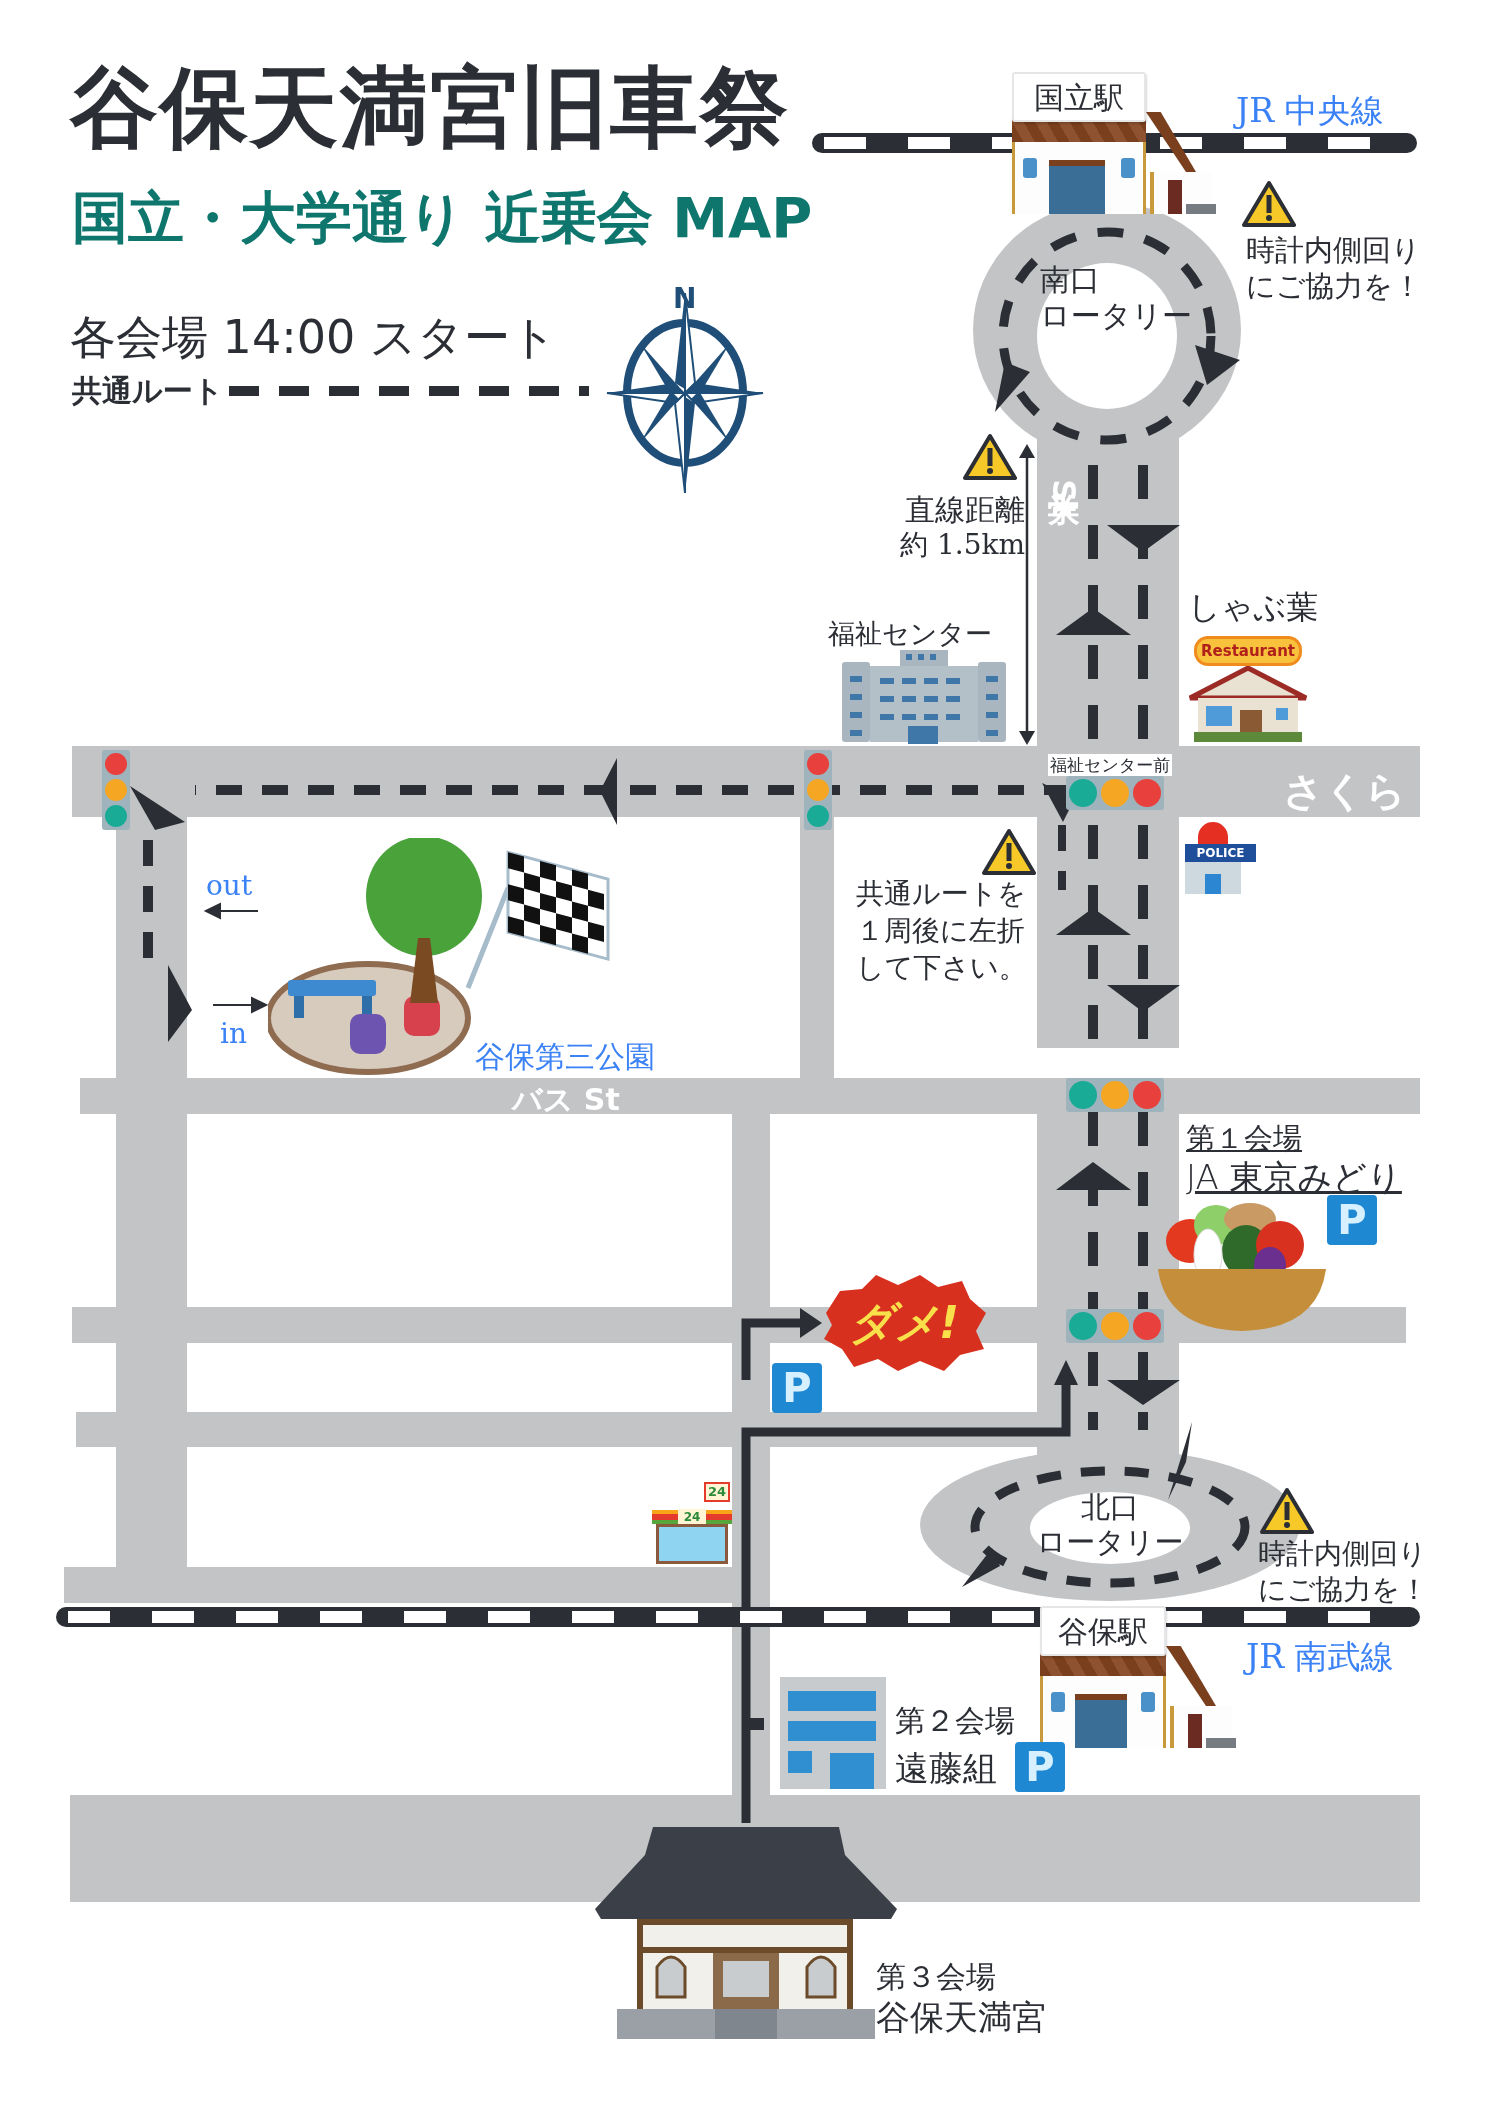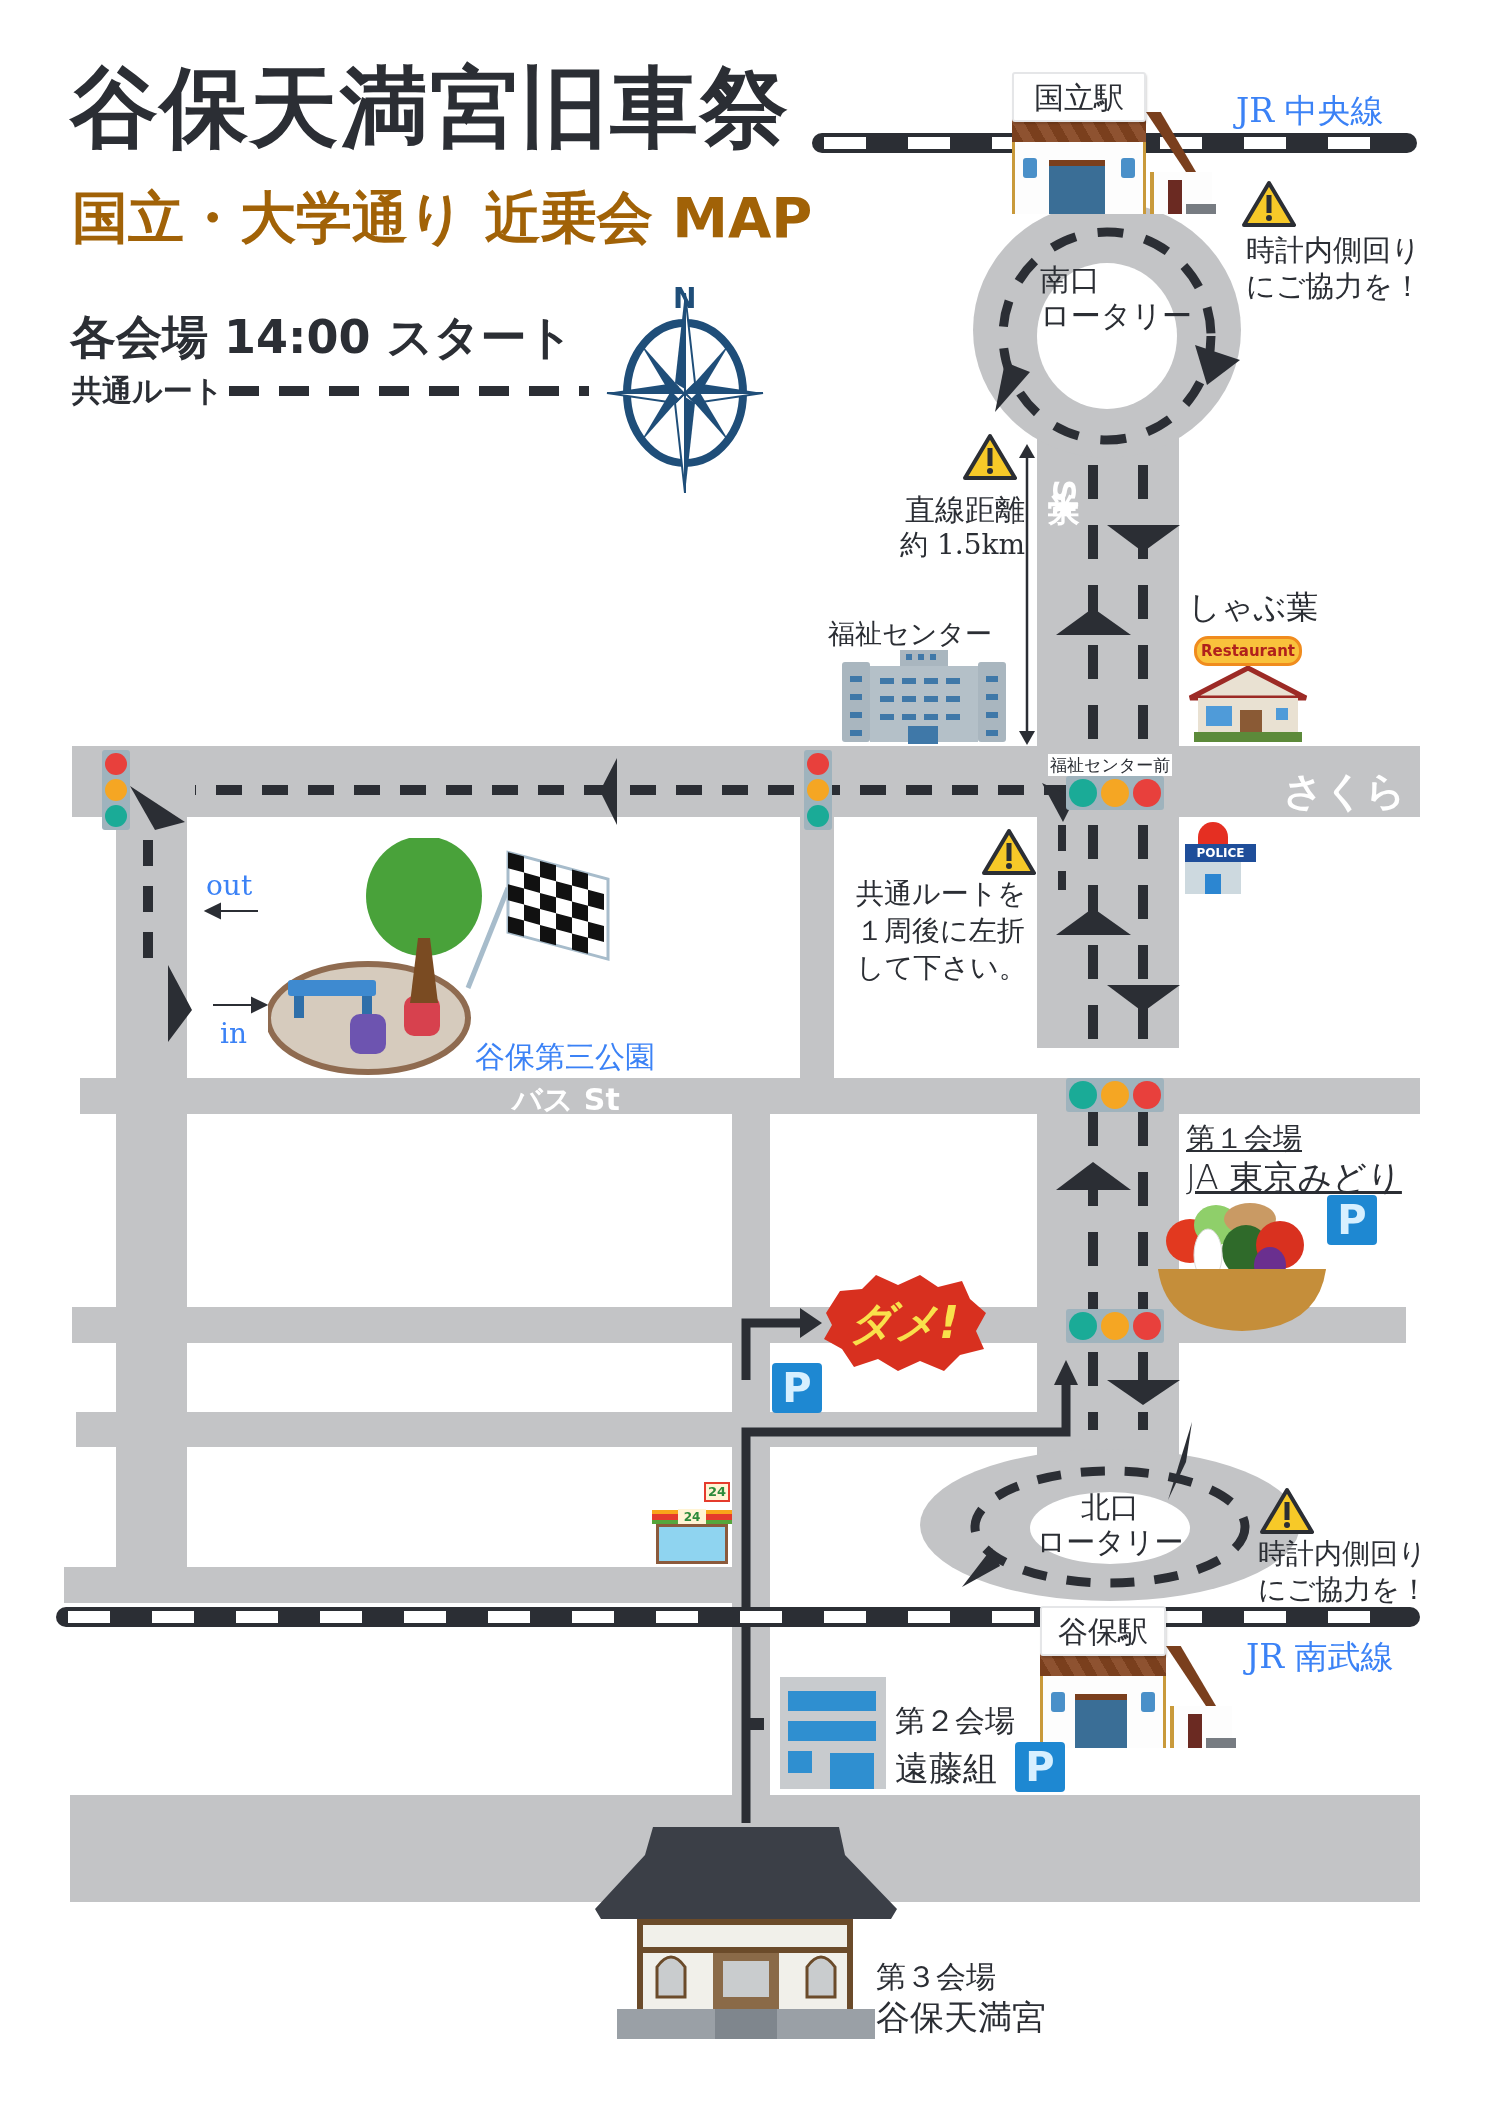--- a/index.html
+++ b/index.html
@@ -1,22 +1,22 @@
 <!DOCTYPE html>
 <html><head>
 <meta charset="utf-8">
 <style>
   * { box-sizing: border-box; margin: 0; padding: 0; }
   html, body { width: 1492px; height: 2110px; background: #ffffff; overflow: hidden; }
   body { position: relative; font-family: "DejaVu Sans", "Liberation Sans", sans-serif; color: #2b2e34; }
   .abs { position: absolute; }
   .road { position: absolute; background: #c3c4c6; }
   .title { position: absolute; left: 70px; top: 64px; font-size: 88px; font-weight: bold; letter-spacing: 2px; color: #2b2e34; white-space: nowrap; line-height: 1; }
-  .subtitle { position: absolute; left: 72px; top: 190px; font-size: 56px; font-weight: bold; color: #a16207; white-space: nowrap; line-height: 1; }
-  .start { position: absolute; left: 70px; top: 314px; font-size: 46px; font-weight: bold; white-space: nowrap; line-height: 1; }
+  .subtitle { position: absolute; left: 72px; top: 190px; font-size: 56px; font-weight: bold; color: #0f766e; white-space: nowrap; line-height: 1; }
+  .start { position: absolute; left: 70px; top: 314px; font-size: 46px; font-weight: normal; white-space: nowrap; line-height: 1; }
   .route-legend { position: absolute; left: 72px; top: 376px; font-size: 30px; font-weight: bold; white-space: nowrap; line-height: 1; display: flex; align-items: center; }
   .legend-dash { display: inline-block; width: 360px; height: 10px; margin-left: 6px;
     background: repeating-linear-gradient(90deg, #2b2e34 0 30px, transparent 30px 50px); }
   .label { position: absolute; font-family: "DejaVu Serif", "Liberation Serif", serif; color: #3b82f6; white-space: nowrap; line-height: 1.15; }
   .lbl-sans { position: absolute; font-family: "DejaVu Sans", "Liberation Sans", sans-serif; color: #2b2e34; white-space: nowrap; line-height: 1.2; font-weight: 300; }
   .street { position: absolute; color: #ffffff; font-weight: bold; white-space: nowrap; font-family: "DejaVu Sans", "Liberation Sans", sans-serif; }
   .rail { position: absolute; height: 20px; border-radius: 10px; background: #2b2e34; }
   .rail::after { content: ""; position: absolute; left: 12px; right: 12px; top: 4px; bottom: 4px;
     background: repeating-linear-gradient(90deg, #ffffff 0 42px, transparent 42px 84px); }
   .station { position: absolute; }

